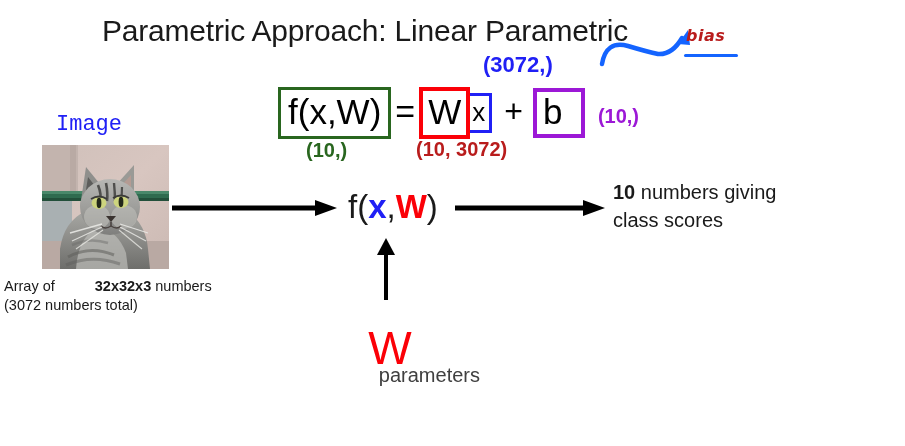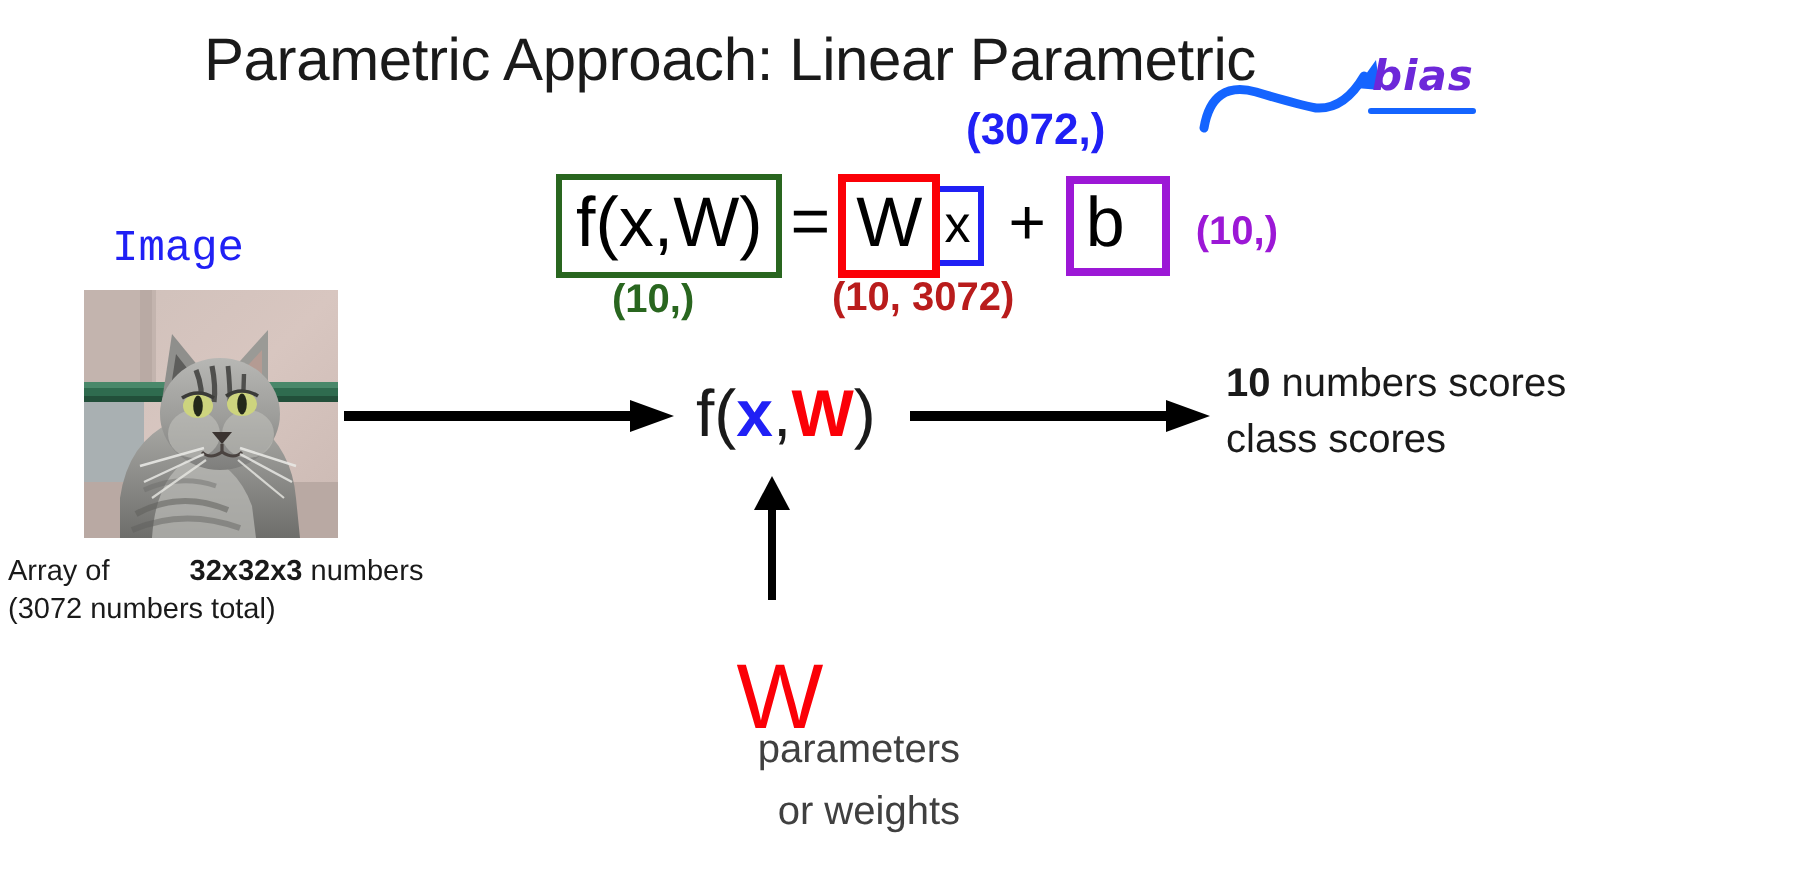--- a/index.html
+++ b/index.html
@@ -110,24 +110,24 @@
   }
   #dim-w{
     left:416px;top:138px;
     font-size:20px;font-weight:bold;color:#b91c1c;
   }
 
   
   #bias-anno{left:600px;top:24px;}
   #bias-word{
     left:686px;top:26px;
-    font-size:21px;
+    font-size:16px;
     font-style:italic;
     font-weight:bold;
-    color:#6d28d9;
+    color:#b91c1c;
     font-family:"DejaVu Sans", sans-serif;
     letter-spacing:0.5px;
   }
   #bias-underline{
     left:684px;top:54px;width:54px;height:3px;
     background:#1464ff;border-radius:2px;
   }
 
   
   #fxw-mid{
@@ -281,27 +281,26 @@
   <span>f(</span><span class="vx">x</span><span>,</span><span class="vw">W</span><span>)</span>
 </div>
 
 <svg class="abs arrow" style="left:455px;top:200px;" width="150" height="16" viewBox="0 0 150 16">
   <line x1="0" y1="8" x2="130" y2="8" stroke="#000" stroke-width="5"></line>
   <path d="M128 0 L150 8 L128 16 Z" fill="#000"></path>
 </svg>
 
 <div class="abs" id="scores-text">
   <div>
-    <b>10</b><span> numbers scores</span>
+    <b>10</b><span> numbers giving</span>
   </div>
   <div>class scores</div>
 </div>
 
 <svg class="abs arrow" style="left:377px;top:238px;" width="18" height="62" viewBox="0 0 18 62">
   <line x1="9" y1="62" x2="9" y2="14" stroke="#000" stroke-width="4"></line>
   <path d="M0 17 L9 0 L18 17 Z" fill="#000"></path>
 </svg>
 
 <div class="abs" id="w-big">W</div>
 <div class="abs" id="w-sub">
   <div>parameters</div>
-  <div>or weights</div>
 </div>
 
 </body></html>

